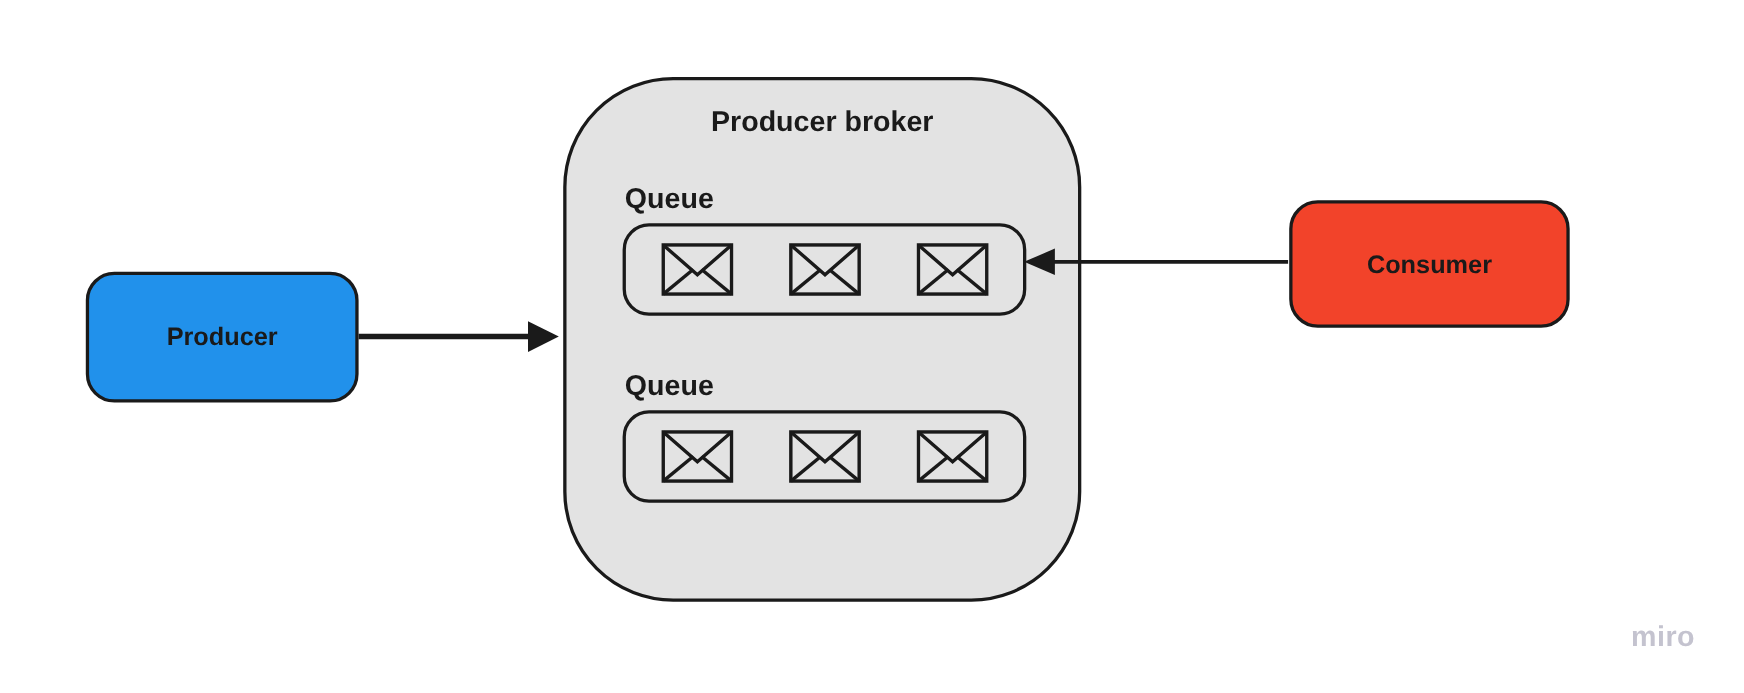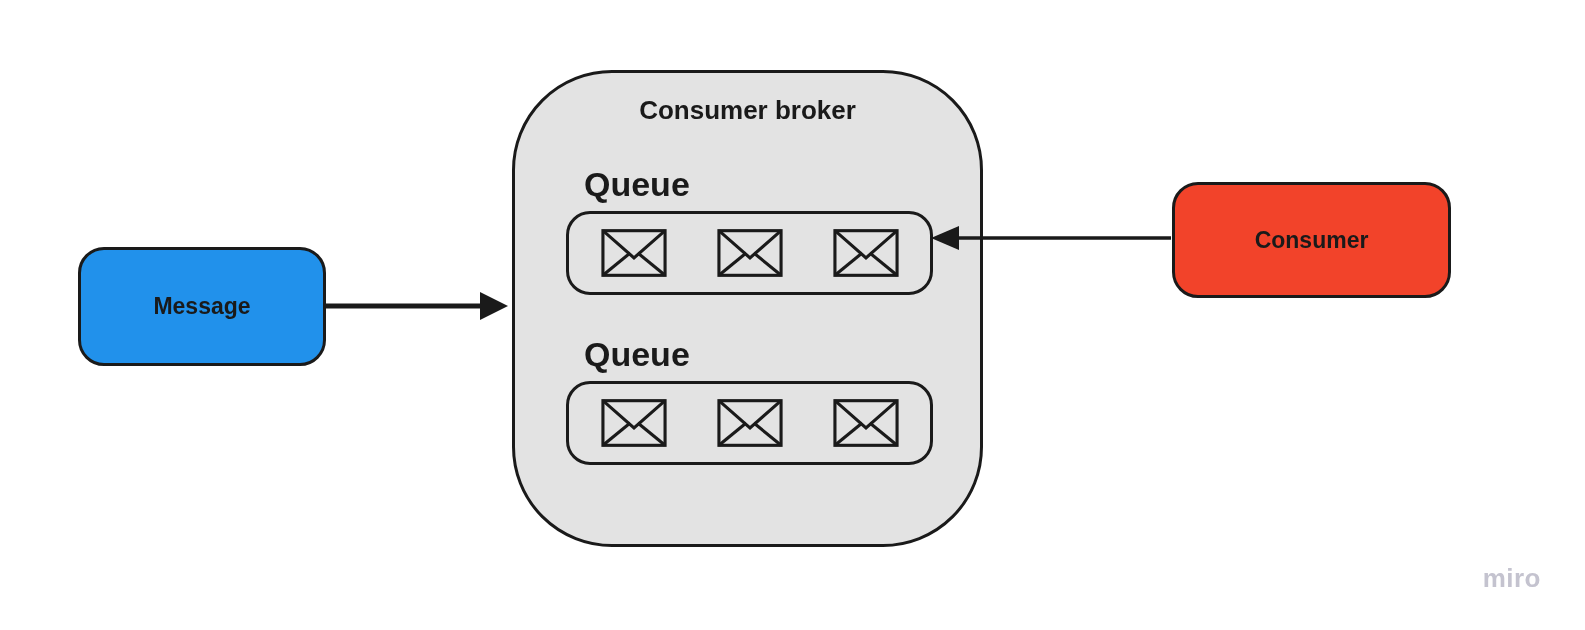--- a/index.html
+++ b/index.html
@@ -38,21 +38,21 @@
     color: var(--stroke, #1a1a1a);
     z-index: 2;
   }
   .node--producer {
     left: 78px; top: 247px;
     width: 248px; height: 119px;
     background: var(--producer-fill, #2191eb);
   }
   .node--consumer {
     left: 1172px; top: 182px;
-    width: 279px; height: 116px;
+    width: 255px; height: 116px;
     background: var(--consumer-fill, #f2432a);
   }
 
   .broker {
     position: absolute;
     left: 512px; top: 70px;
     width: 471px; height: 477px;
     background: var(--broker-fill, #e3e3e3);
     border: 3px solid var(--stroke, #1a1a1a);
     border-radius: 100px;
@@ -64,24 +64,24 @@
     text-align: center;
     font-weight: 700;
     font-size: 26px;
     color: var(--stroke, #1a1a1a);
   }
 
   .queue-group { position: absolute; left: 51px; width: 367px; }
   .queue-group--1 { top: 92px; }
   .queue-group--2 { top: 262px; }
   .queue-group__label {
-    margin-left: 18px;
+    margin-left: 2px;
     margin-bottom: 7px;
     font-weight: 700;
-    font-size: 34px;
+    font-size: 26px;
     color: var(--stroke, #1a1a1a);
   }
   .queue-box {
     display: flex;
     align-items: center;
     justify-content: center;
     gap: 50px;
     width: 367px;
     height: 84px;
     border: 3px solid var(--stroke, #1a1a1a);
@@ -115,25 +115,25 @@
       <line x1="326" y1="306" x2="484" y2="306" stroke="var(--stroke)" stroke-width="5"></line>
       <polygon points="508,306 480,292 480,320" fill="var(--stroke)"></polygon>
     </g>
     <g>
       <line x1="1171" y1="238" x2="954" y2="238" stroke="var(--stroke)" stroke-width="3.5"></line>
       <polygon points="931,238 959,226 959,250" fill="var(--stroke)"></polygon>
     </g>
   </svg>
 
   <div class="node node--producer">
-    <span>Message</span>
+    <span>Producer</span>
   </div>
 
   <div class="broker">
-    <div class="broker__title">Consumer broker</div>
+    <div class="broker__title">Producer broker</div>
 
     <div class="queue-group queue-group--1">
       <div class="queue-group__label">Queue</div>
       <div class="queue-box">
           <span class="envelope">
             <svg viewBox="0 0 68 50" width="66" height="50" xmlns="http://www.w3.org/2000/svg">
               <rect x="2" y="2" width="64" height="46" fill="none" stroke="currentColor" stroke-width="3.2"></rect>
               <polyline points="2,2 34,30 66,2" fill="none" stroke="currentColor" stroke-width="3.2"></polyline>
               <line x1="2" y1="48" x2="30" y2="25" stroke="currentColor" stroke-width="3.2"></line>
               <line x1="66" y1="48" x2="38" y2="25" stroke="currentColor" stroke-width="3.2"></line>

